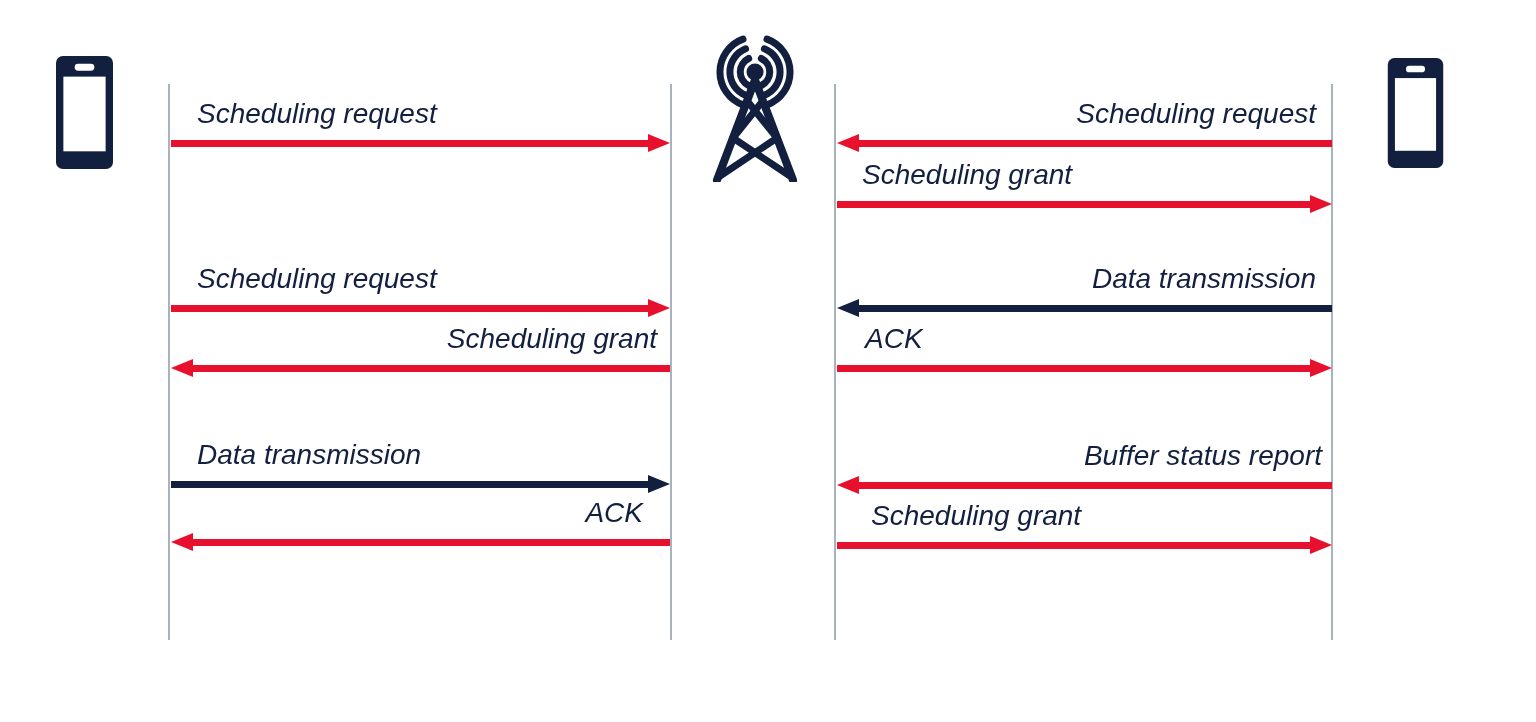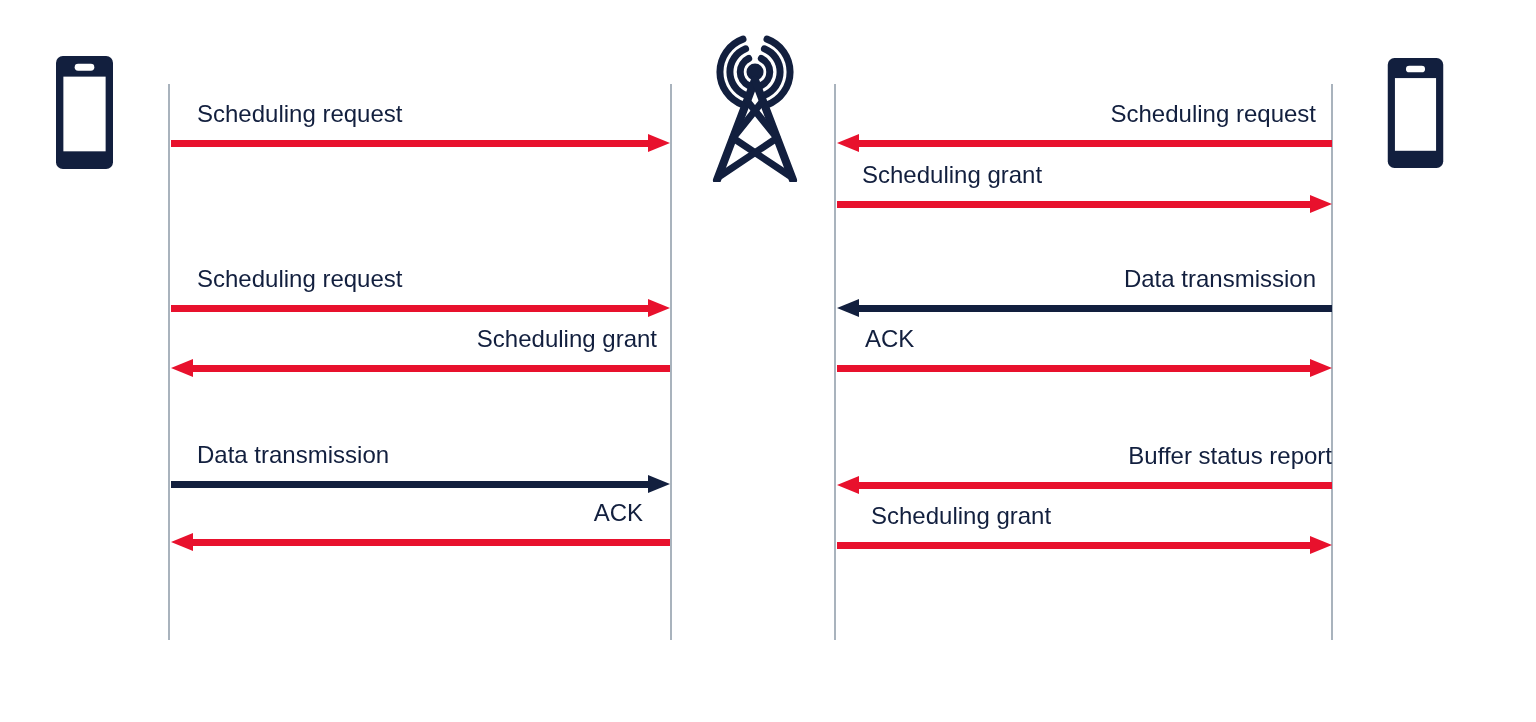--- a/index.html
+++ b/index.html
@@ -20,25 +20,26 @@
     position:absolute;
     top:84px;
     height:556px;
     width:2px;
     background:var(--lifeline);
   }
   .icon-abs{position:absolute;}
   .msg{position:absolute;}
   .msg .label{
     display:block;
-    font-size:24px;
+    font-size:28px;
     line-height:34px;
     color:var(--navy);
     white-space:nowrap;
     text-align:left;
+    font-style:italic;
   }
   .msg.align-right .label{text-align:right;}
   .arrow{position:relative;height:18px;margin-top:3px;}
   .arrow .shaft{
     position:absolute;top:5.5px;height:7px;
     left:0;right:0;background:var(--red);
   }
   .arrow.dir-right .shaft{right:16px;}
   .arrow.dir-left  .shaft{left:16px;}
   .arrow .head{
@@ -164,21 +165,21 @@
 
   <div class="msg" style="left:837px;top:322px;width:495px;">
     <span class="label" style="padding-left:28px;">ACK</span>
     <div class="arrow dir-right">
         <div class="shaft"></div>
         <div class="head"></div>
       </div>
   </div>
 
   <div class="msg align-right" style="left:837px;top:439px;width:495px;">
-    <span class="label" style="">Buffer status report</span>
+    <span class="label" style="padding-right:10px;">Buffer status report</span>
     <div class="arrow dir-left">
         <div class="shaft"></div>
         <div class="head"></div>
       </div>
   </div>
 
   <div class="msg" style="left:837px;top:499px;width:495px;">
     <span class="label" style="padding-left:34px;">Scheduling grant</span>
     <div class="arrow dir-right">
         <div class="shaft"></div>

